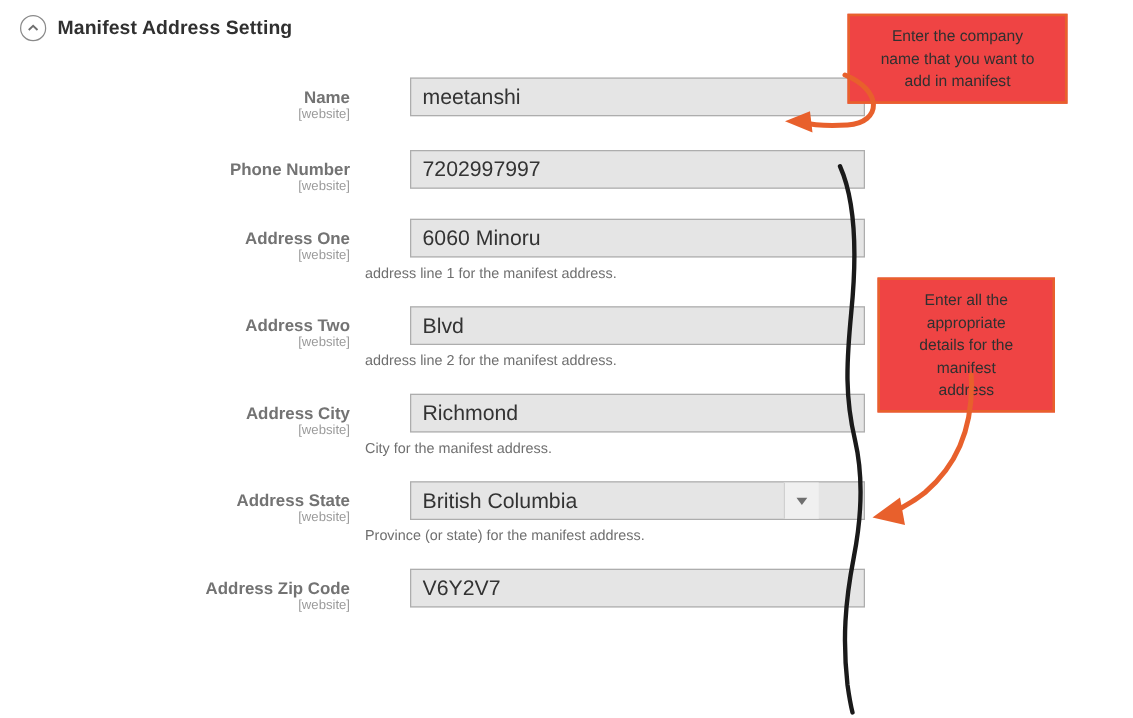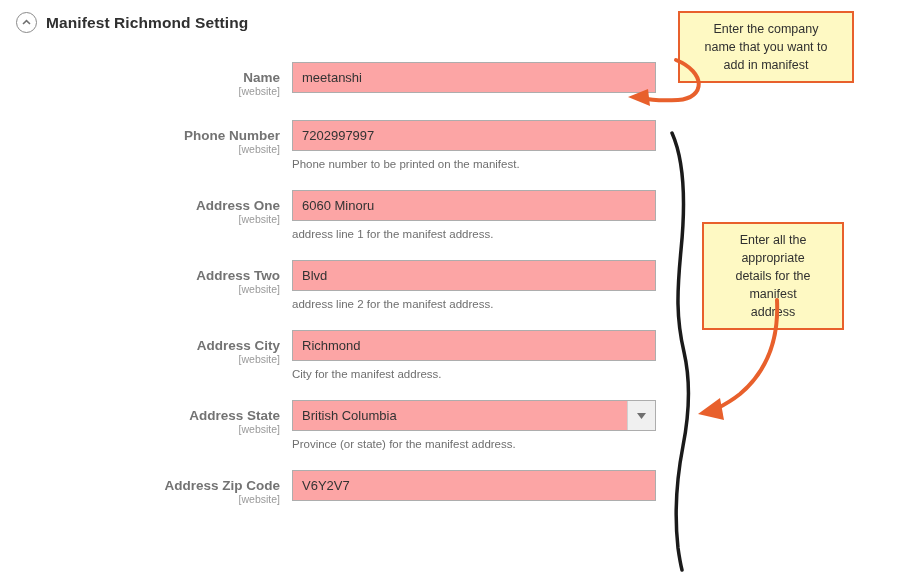--- a/index.html
+++ b/index.html
@@ -70,27 +70,28 @@
     line-height: 13px;
     display: block;
   }
   .control-col {
     width: 364px;
   }
   .input {
     width: 364px;
     height: 31px;
     border: 1px solid #adadad;
-    background: #fca5a5;
-    font-size: 13px;
+    background: #e5e5e5;
+    font-size: 17px;
     color: #333333;
     padding: 0 9px;
     font-family: "Liberation Sans", sans-serif;
     outline: none;
     display: block;
+    margin-left: 36px;
   }
   .select-wrap {
     position: relative;
     width: 364px;
     height: 31px;
   }
   .select-wrap .input { padding-right: 34px; }
   .select-arrow {
     position: absolute;
     right: 1px; top: 1px;
@@ -113,21 +114,21 @@
   .gap-2 { height: 19px; }
   .gap-3 { height: 19px; }
   .gap-4 { height: 19px; }
   .gap-5 { height: 19px; }
   .gap-6 { height: 19px; }
 
   
   .callout {
     position: absolute;
     border: 2px solid #e8602c;
-    background: #fef9c3;
+    background: #ef4444;
     color: #303030;
     font-size: 12.5px;
     line-height: 18px;
     text-align: center;
     padding: 7px 24px;
   }
   #callout-1 { left: 678px; top: 11px;  width: 176px; }
   #callout-2 { left: 702px; top: 222px; width: 142px; }
 
   .svg-overlay {
@@ -139,21 +140,21 @@
 </style>
 </head>
 <body>
 
 <div class="section-header">
   <span class="collapse-icon">
     <svg width="11" height="11" viewBox="0 0 11 11" aria-hidden="true">
       <polyline points="2,7 5.5,3.6 9,7" fill="none" stroke="#6f6f6f" stroke-width="1.5"></polyline>
     </svg>
   </span>
-  <span class="section-title">Manifest Richmond Setting</span>
+  <span class="section-title">Manifest Address Setting</span>
 </div>
 
 <div class="form">
 
   <div class="field-row">
     <div class="label-col">
       <span class="label-main">Name</span>
       <span class="label-scope">[website]</span>
     </div>
     <div class="control-col">
@@ -162,21 +163,20 @@
   </div>
   <div class="gap-1"></div>
 
   <div class="field-row">
     <div class="label-col">
       <span class="label-main">Phone Number</span>
       <span class="label-scope">[website]</span>
     </div>
     <div class="control-col">
       <input class="input" type="text" value="7202997997" style="">
-      <div class="note">Phone number to be printed on the manifest.</div>
     </div>
   </div>
   <div class="gap-2"></div>
 
   <div class="field-row">
     <div class="label-col">
       <span class="label-main">Address One</span>
       <span class="label-scope">[website]</span>
     </div>
     <div class="control-col">

